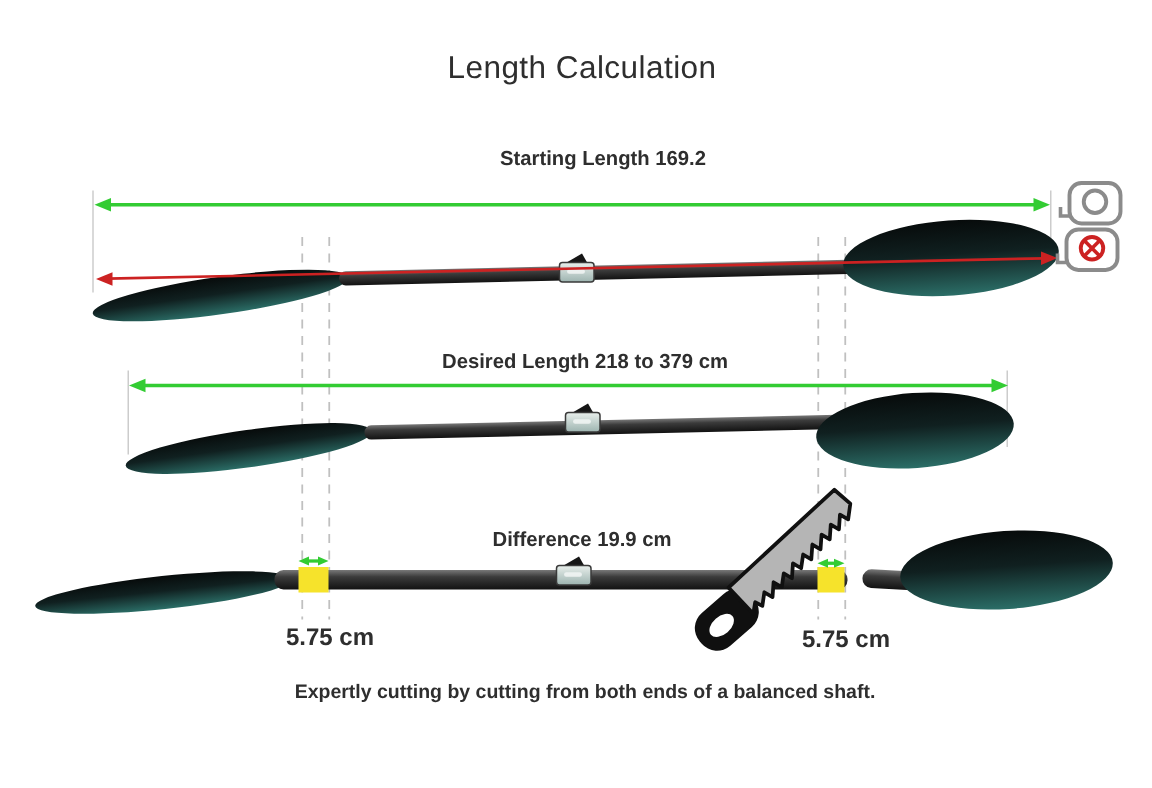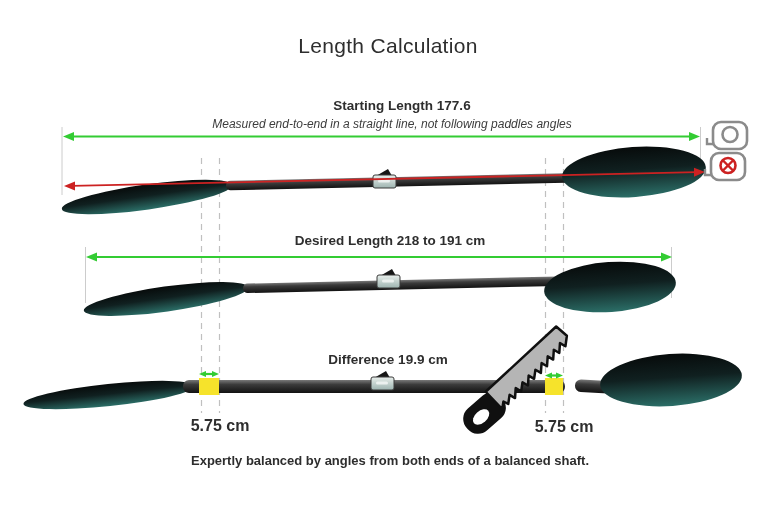--- a/index.html
+++ b/index.html
@@ -140,24 +140,23 @@
       <path class="tm-tab" d="M9,24 h-7 v-6"></path>
       <rect class="tm-body" x="8" y="2" width="34" height="27" rx="8"></rect>
       <circle class="tm-body" cx="25" cy="14.5" r="7.5" style="stroke:var(--c-red,#cc2222)"></circle>
       <line class="tm-x" x1="20" y1="9.5" x2="30" y2="19.5"></line>
       <line class="tm-x" x1="30" y1="9.5" x2="20" y2="19.5"></line>
     </g>
   </svg>
 
   <div class="title">Length Calculation</div>
 
-  <div class="lbl b" style="left:402px;top:98px">Starting Length 177.6</div>
-  <div class="lbl i" style="left:392px;top:117px">Measured end-to-end in a straight line, not following paddles angles</div>
+  <div class="lbl b" style="left:402px;top:98px">Starting Length 169.2</div>
 
-  <div class="lbl b" style="left:390px;top:233px">Desired Length 218 to 191 cm</div>
+  <div class="lbl b" style="left:390px;top:233px">Desired Length 218 to 379 cm</div>
 
   <div class="lbl b" style="left:388px;top:352px">Difference 19.9 cm</div>
 
   <div class="lbl b small" style="left:220px;top:417px">5.75 cm</div>
   <div class="lbl b small" style="left:564px;top:418px">5.75 cm</div>
 
-  <div class="lbl b footer" style="left:390px;top:453px">Expertly balanced by angles from both ends of a balanced shaft.</div>
+  <div class="lbl b footer" style="left:390px;top:453px">Expertly cutting by cutting from both ends of a balanced shaft.</div>
 </div>
 
 </body></html>

